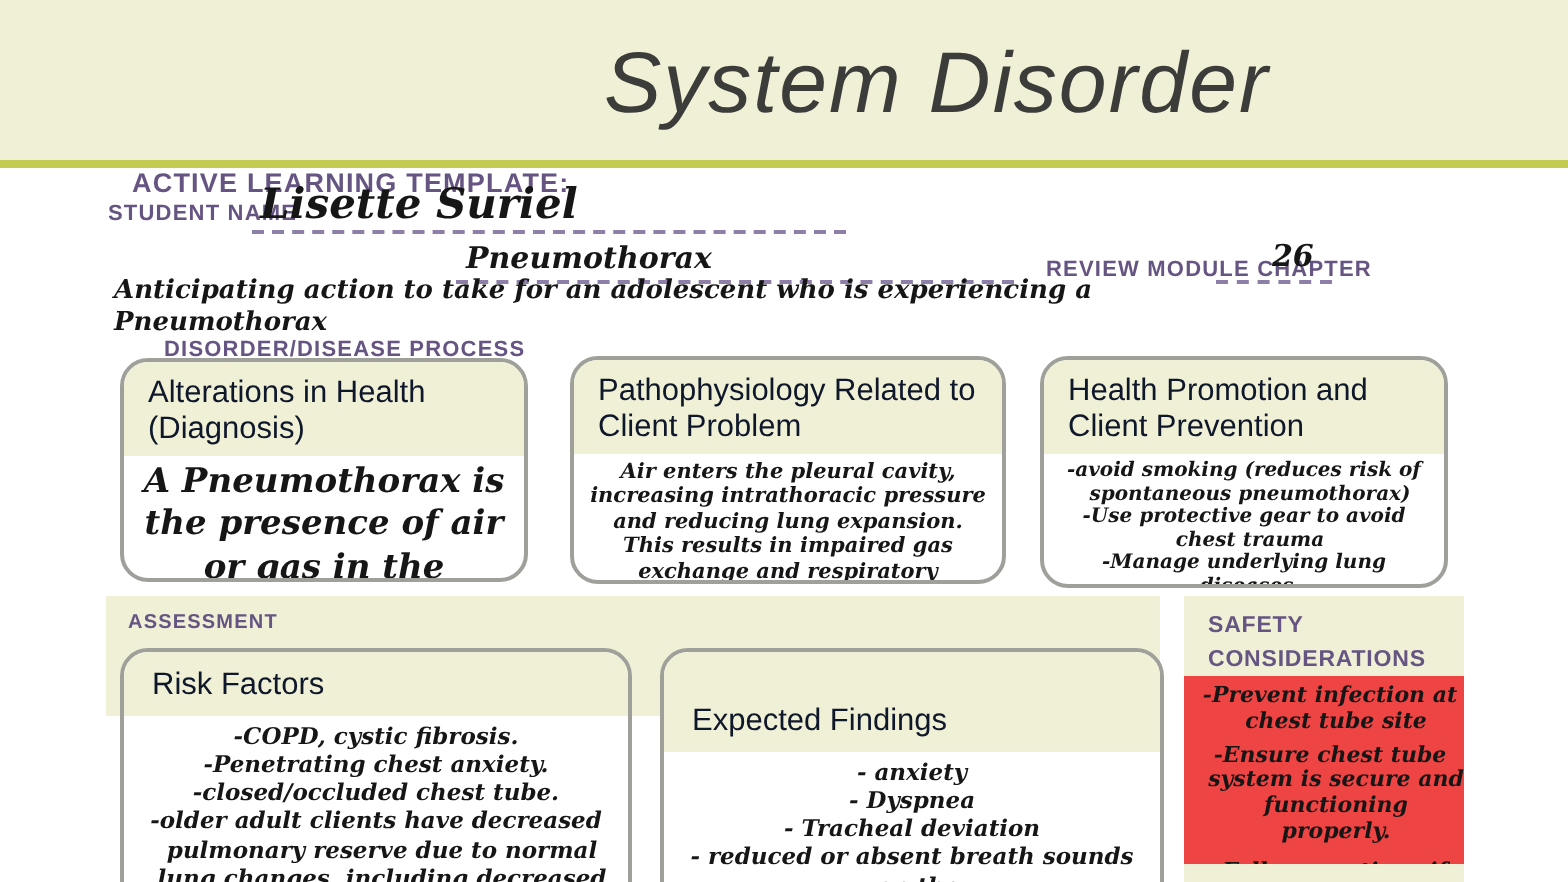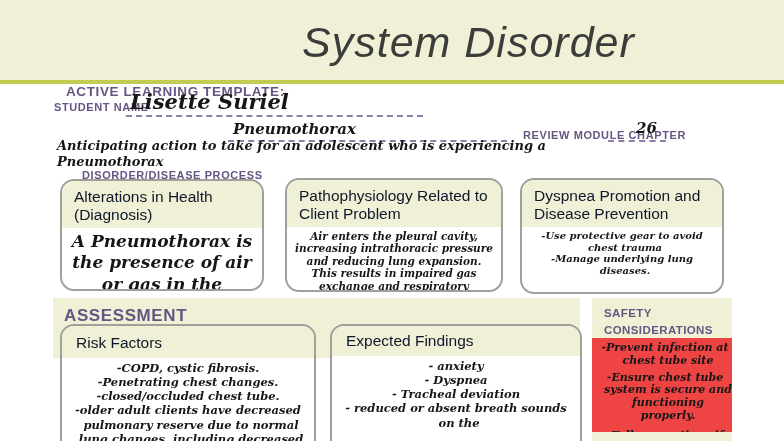--- a/index.html
+++ b/index.html
@@ -21,21 +21,21 @@
   .hw-abs{position:absolute;}
   .dash{position:absolute;border-bottom:2px dashed #8d7fa8;height:0;}
 
   
   .tbox{position:absolute;background:#fff;border:2px solid #a0a09b;border-radius:14px;overflow:hidden;}
   .bhead{background:#eff0d6;padding:7px 12px 5px 12px;font-size:15.5px;line-height:1.13;color:#0f172a;}
   .bbody{padding:3px 7px;}
 
   
   .aband{position:absolute;left:53px;top:298px;width:527px;height:60px;background:#eff0d6;}
-  .aband-label{position:absolute;left:64px;top:306px;font-size:17px;font-weight:700;
+  .aband-label{position:absolute;left:64px;top:306px;font-size:10px;font-weight:700;
     color:#665582;letter-spacing:.6px;}
   .safety-head{position:absolute;left:592px;top:298px;width:140px;height:40px;background:#eff0d6;}
   .safety-label{position:absolute;left:604px;top:305px;width:125px;font-size:11.5px;font-weight:700;
     color:#665582;letter-spacing:.4px;line-height:1.45;}
   .safety-body{position:absolute;left:592px;top:338px;width:140px;height:94px;background:#ef4444;
     padding:4px 0 0 6px;box-sizing:border-box;}
   .safety-strip{position:absolute;left:592px;top:432px;width:140px;height:9px;background:#eff0d6;}
 
   .bullet{text-indent:-6px;padding-left:6px;}
   .hw-11{font-size:11.5px;line-height:1.24;}
@@ -70,22 +70,23 @@
     <div class="bhead">Alterations in Health (Diagnosis)</div>
     <div class="bbody hw" style="font-size:17px;line-height:1.25;">A Pneumothorax is the presence of air or gas in the pleural space that causes lung collapse.</div>
   </div>
 
   <div class="tbox" style="left:285px;top:178px;width:214px;height:110px;">
     <div class="bhead">Pathophysiology Related to Client Problem</div>
     <div class="bbody hw" style="font-size:10.5px;line-height:1.18;">Air enters the pleural cavity, increasing intrathoracic pressure and reducing lung expansion. This results in impaired gas exchange and respiratory distress.</div>
   </div>
 
   <div class="tbox" style="left:520px;top:178px;width:200px;height:112px;">
-    <div class="bhead">Dyspnea Promotion and Disease Prevention</div>
+    <div class="bhead">Health Promotion and Client Prevention</div>
     <div class="bbody hw" style="font-size:10px;line-height:1.15;">
+      <div class="bullet">-avoid smoking (reduces risk of spontaneous pneumothorax)</div>
       <div class="bullet">-Use protective gear to avoid chest trauma</div>
       <div class="bullet">-Manage underlying lung diseases.</div>
 
     </div>
   </div>
 
   <div class="aband"></div>
   <div class="aband-label">ASSESSMENT</div>
 
   <div class="safety-head"></div>
@@ -94,28 +95,28 @@
     <div class="hw hw-safety bullet">-Prevent infection at chest tube site</div>
     <div class="hw hw-safety bullet">-Ensure chest tube system is secure and functioning properly.</div>
     <div class="hw hw-safety bullet" style="margin-top:7px;">-Fall precautions if patient is hypoxic or weak.</div>
   </div>
   <div class="safety-strip"></div>
 
   <div class="tbox" style="left:60px;top:324px;width:252px;height:132px;">
     <div class="bhead" style="padding:8px 14px 6px 14px;">Risk Factors</div>
     <div class="bbody hw hw-11">
       <div class="bullet">-COPD, cystic fibrosis.</div>
-      <div class="bullet">-Penetrating chest changes.</div>
+      <div class="bullet">-Penetrating chest anxiety.</div>
       <div class="bullet">-closed/occluded chest tube.</div>
       <div class="bullet">-older adult clients have decreased pulmonary reserve due to normal lung changes, including decreased elasticity and thickening alveoli.</div>
     </div>
   </div>
 
   <div class="tbox" style="left:330px;top:324px;width:248px;height:132px;">
-    <div class="bhead" style="padding:6px 14px 6px 14px;">Expected Findings</div>
+    <div class="bhead" style="padding:26px 14px 6px 14px;">Expected Findings</div>
     <div class="bbody hw hw-11">
       <div class="bullet">- anxiety</div>
       <div class="bullet">- Dyspnea</div>
       <div class="bullet">- Tracheal deviation</div>
       <div class="bullet">- reduced or absent breath sounds on the</div>
     </div>
   </div>
 
 </div>
 

